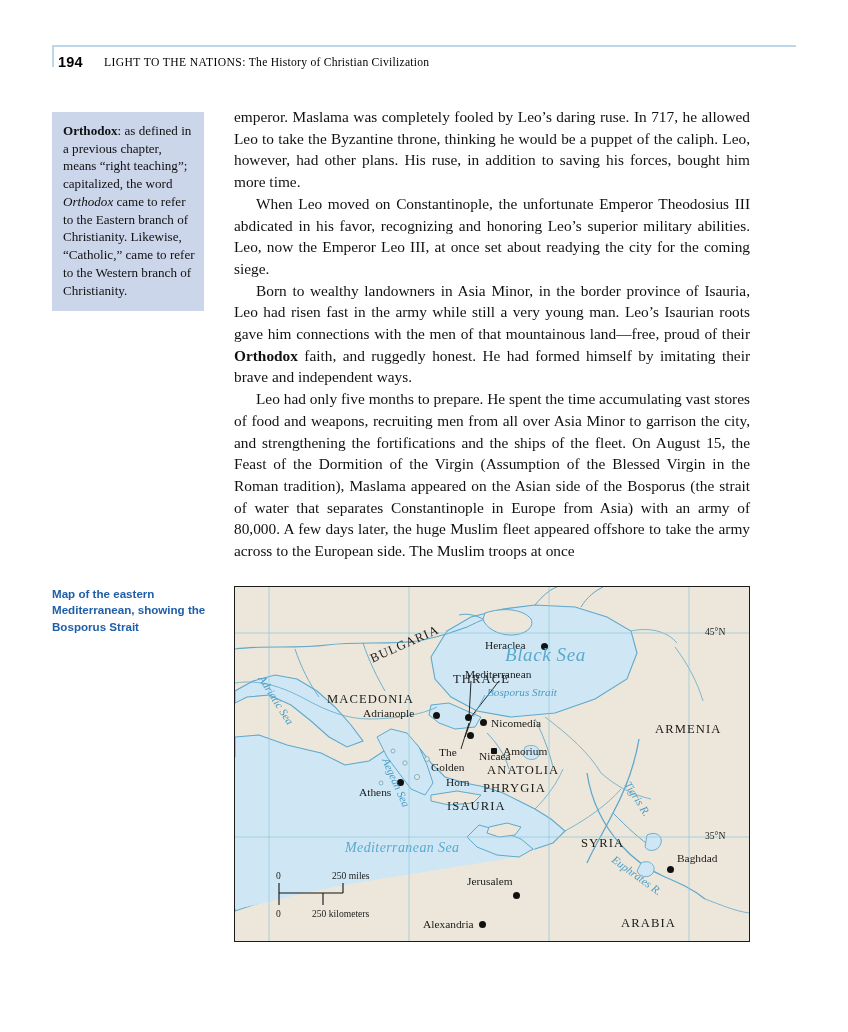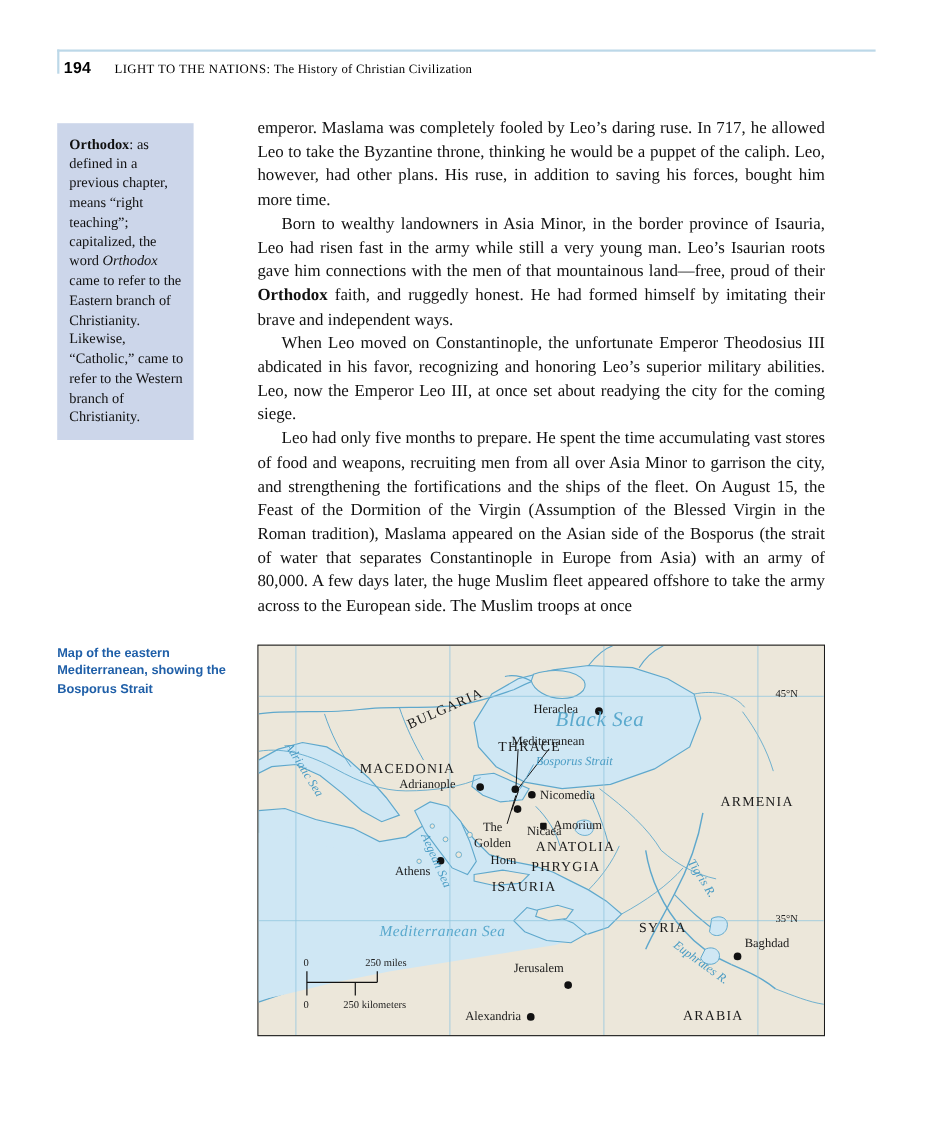--- a/index.html
+++ b/index.html
@@ -48,21 +48,21 @@
   }
   .running-title .smallcaps {
     font-variant: small-caps;
     letter-spacing: 0.4px;
   }
 
   
   .sidenote {
     position: absolute;
     left: 52px; top: 112px;
-    width: 124px;
+    width: 152px;
     padding: 10px 9px 12px 11px;
     background: #ccd6ea;
     box-sizing: border-box;
     font-family: "Liberation Serif", serif;
     font-size: 13.1px;
     line-height: 1.355;
     color: #101010;
     text-align: left;
   }
   .sidenote b { font-weight: bold; }
@@ -164,22 +164,22 @@
 <div class="running-title">
   <span class="smallcaps">LIGHT TO THE NATIONS:</span><span> The History of Christian Civilization</span>
 </div>
 
 <div class="sidenote">
   <b>Orthodox</b><span>: as defined in a previous chapter, means “right teaching”; capitalized, the word </span><i>Orthodox</i><span> came to refer to the Eastern branch of Christianity. Likewise, “Catholic,” came to refer to the Western branch of Christianity.</span>
 </div>
 
 <div class="body-col">
   <p class="no-indent">emperor. Maslama was completely fooled by Leo’s daring ruse. In 717, he allowed Leo to take the Byzantine throne, thinking he would be a puppet of the caliph. Leo, however, had other plans. His ruse, in addition to saving his forces, bought him more time.</p>
+  <p>When Leo moved on Constantinople, the unfortunate Emperor Theodosius III abdicated in his favor, recognizing and honoring Leo’s superior military abilities. Leo, now the Emperor Leo III, at once set about readying the city for the coming siege.</p>
   <p><span>Born to wealthy landowners in Asia Minor, in the border province of Isauria, Leo had risen fast in the army while still a very young man. Leo’s Isaurian roots gave him connections with the men of that mountainous land—free, proud of their </span><b>Orthodox</b><span> faith, and ruggedly honest. He had formed himself by imitating their brave and independent ways.</span></p>
-  <p>When Leo moved on Constantinople, the unfortunate Emperor Theodosius III abdicated in his favor, recognizing and honoring Leo’s superior military abilities. Leo, now the Emperor Leo III, at once set about readying the city for the coming siege.</p>
   <p>Leo had only five months to prepare. He spent the time accumulating vast stores of food and weapons, recruiting men from all over Asia Minor to garrison the city, and strengthening the fortifications and the ships of the fleet. On August 15, the Feast of the Dormition of the Virgin (Assumption of the Blessed Virgin in the Roman tradition), Maslama appeared on the Asian side of the Bosporus (the strait of water that separates Constantinople in Europe from Asia) with an army of 80,000. A few days later, the huge Muslim fleet appeared offshore to take the army across to the European side. The Muslim troops at once</p>
 </div>
 
 <div class="fig-caption">Map of the eastern Mediterranean, showing the Bosporus Strait</div>
 
 <div class="map-frame">
   <div class="map-inner">
 
     <svg class="map-svg" viewBox="0 0 514 354" preserveAspectRatio="none">
       <defs></defs>

